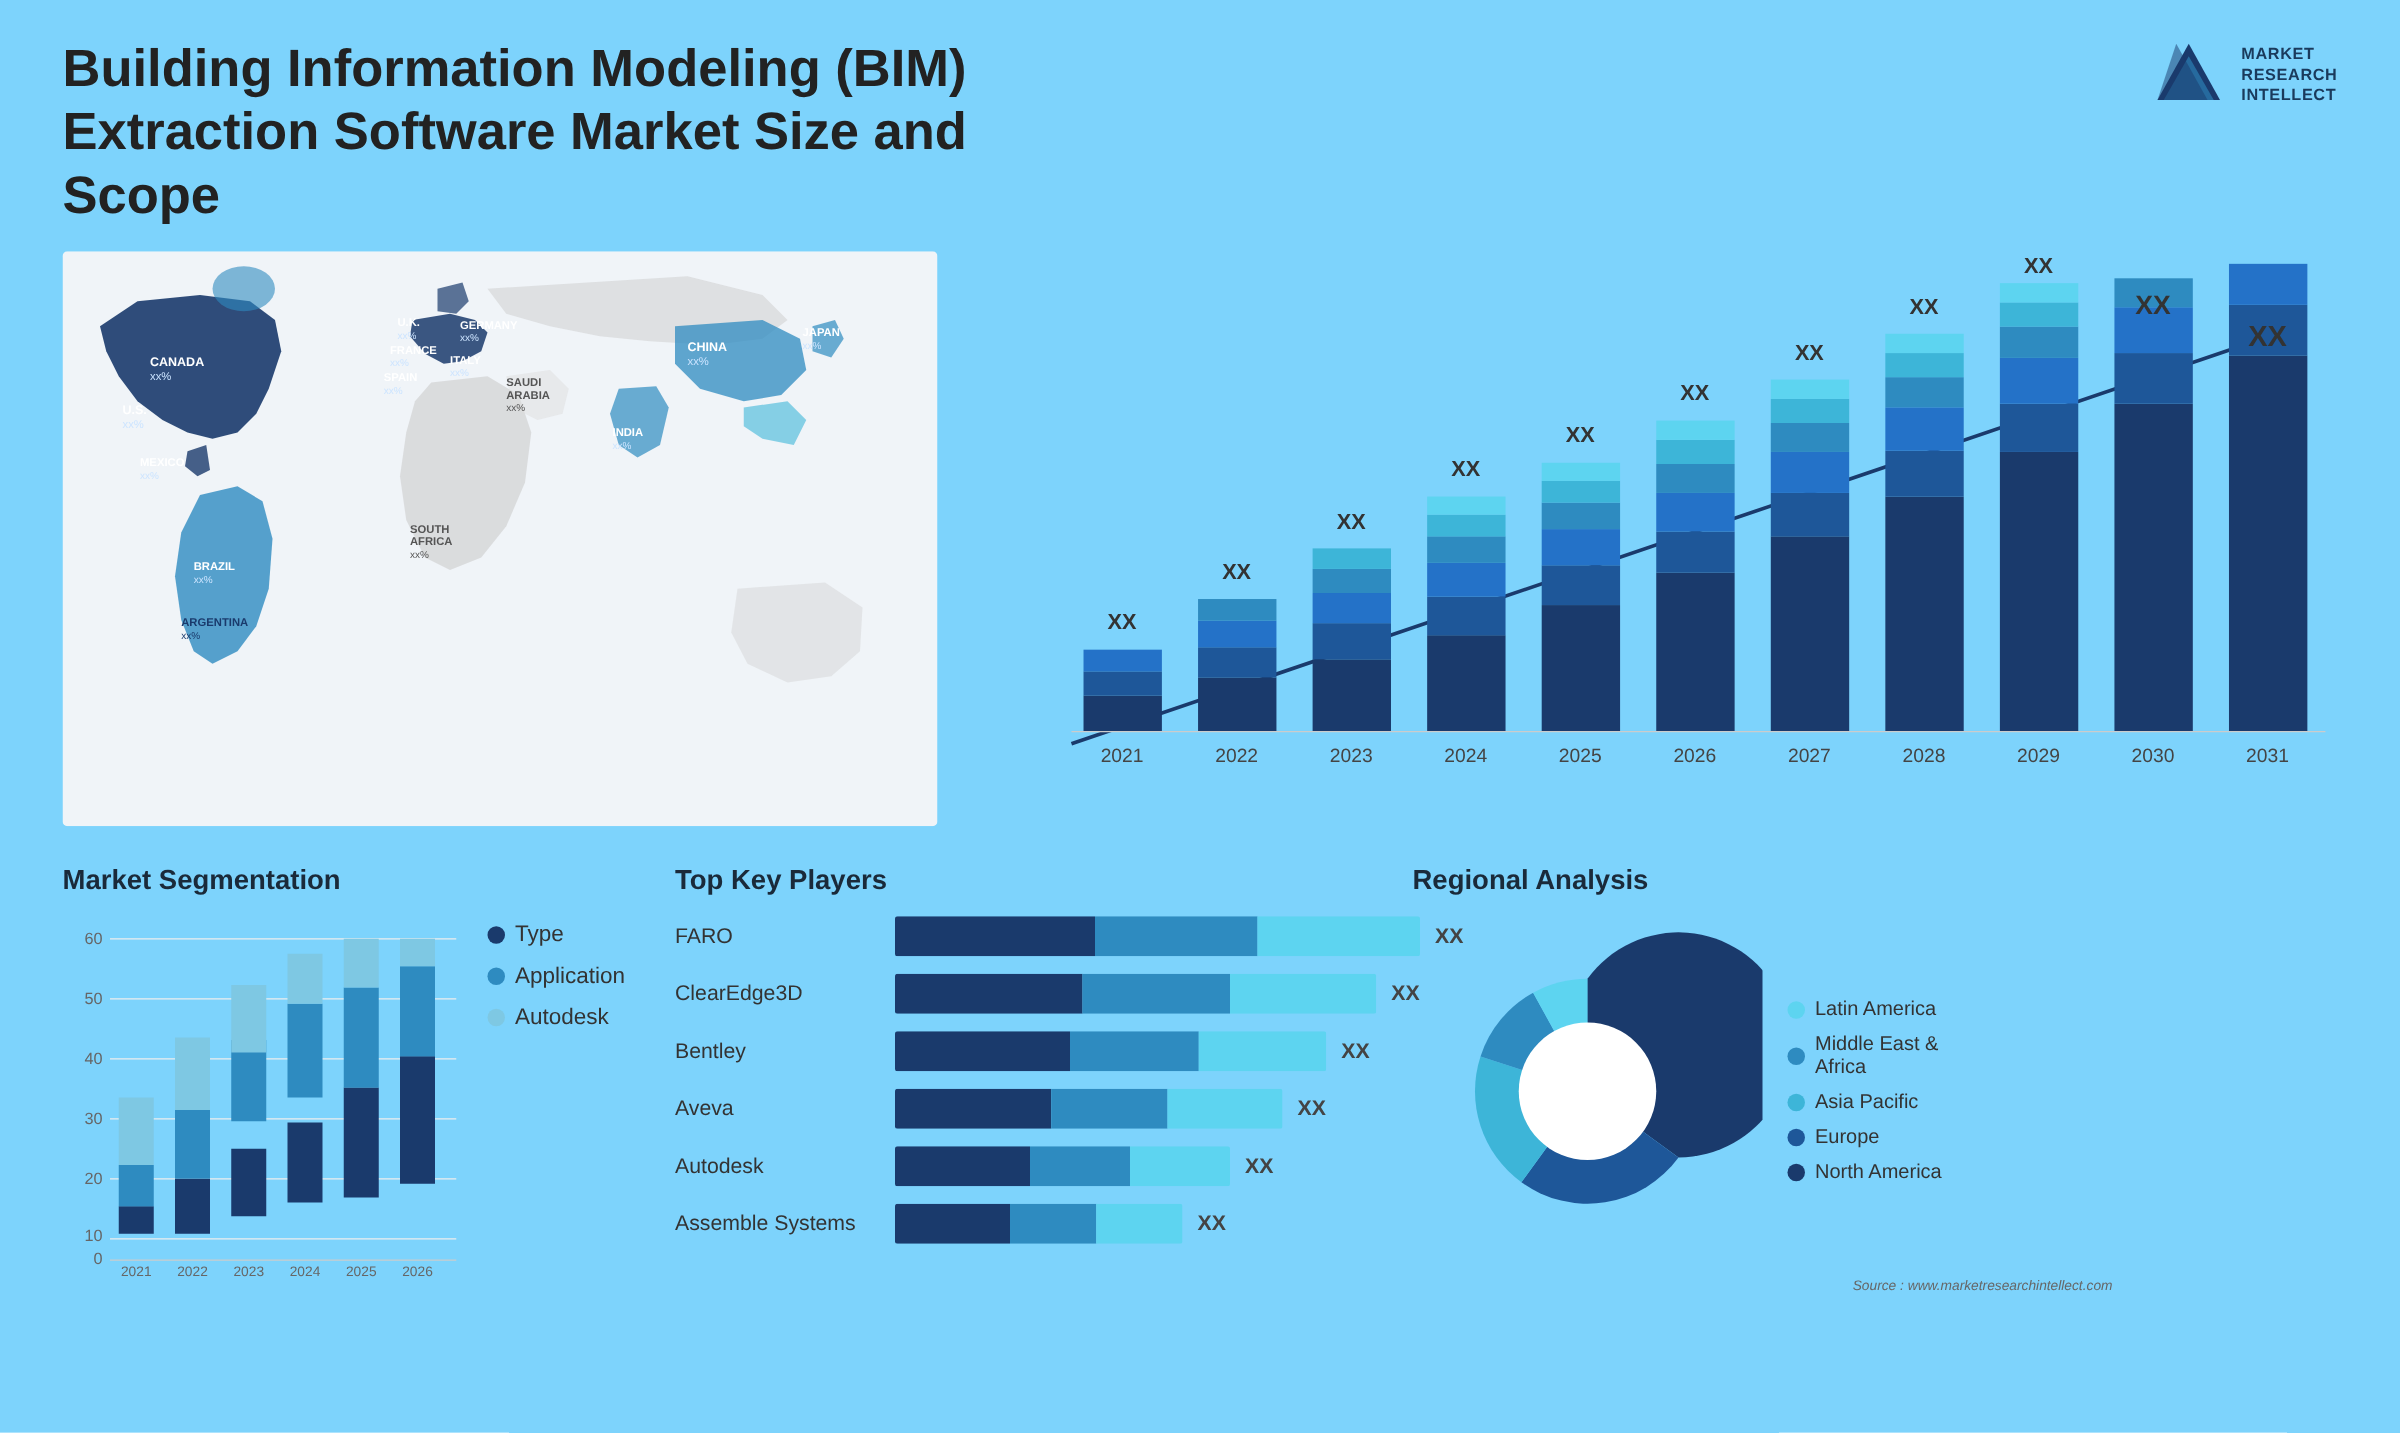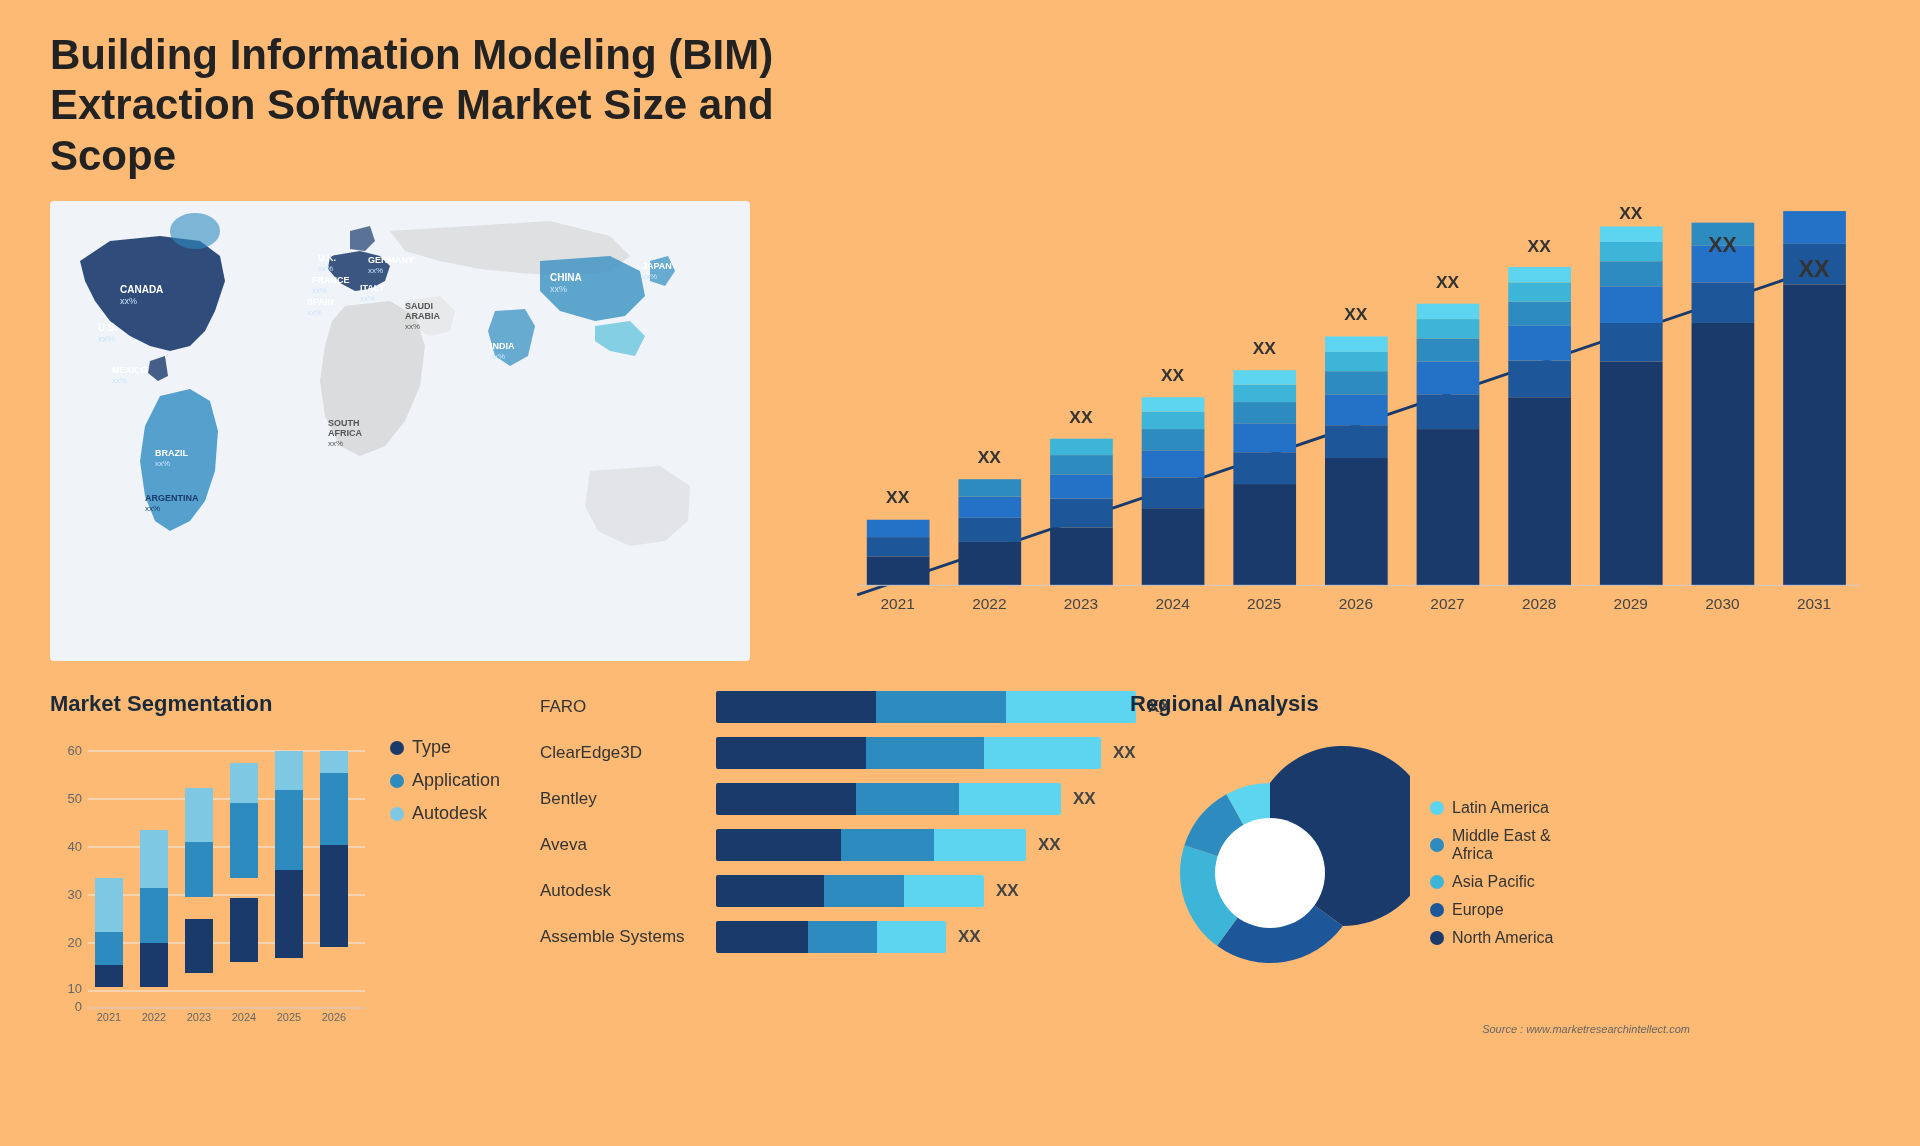--- a/index.html
+++ b/index.html
@@ -7,21 +7,21 @@
       font-family: 'Arial', sans-serif;
       background: #fff;
       width: 1920px;
       min-height: 1146px;
       overflow: hidden;
     }
     .page-container {
       width: 1920px;
       min-height: 1146px;
       padding: 30px 50px 20px 50px;
-      background: #fdba74;
+      background: #7dd3fc;
     }
     
     .header {
       display: flex;
       justify-content: space-between;
       align-items: flex-start;
       margin-bottom: 20px;
     }
     .main-title {
       font-size: 42px;
@@ -158,20 +158,30 @@
       font-style: italic;
     }
   </style>
 </head>
 <body>
 
 <div class="page-container">
 
   <div class="header">
     <h1 class="main-title">Building Information Modeling (BIM) Extraction Software Market Size and Scope</h1>
+    <div class="logo-area">
+      <svg class="logo-icon" viewBox="0 0 60 60">
+        <polygon points="30,5 55,50 5,50" fill="#1a3a6c"></polygon>
+        <polygon points="30,15 50,50 10,50" fill="#2e8bc0" opacity="0.6"></polygon>
+        <polygon points="20,5 45,50 5,50" fill="#1a3a6c" opacity="0.5"></polygon>
+      </svg>
+      <div class="logo-text" style="white-space:pre;">Market
+Research
+Intellect</div>
+    </div>
   </div>
 
   <div style="display:flex; gap:30px; margin-bottom:30px;">
 
     <div style="flex:0 0 700px; position:relative;">
       <svg viewBox="0 0 700 460" width="700" height="460" style="display:block;">
 
         <rect width="700" height="460" fill="#f0f4f8" rx="4"></rect>
 
         <path d="M 30 60 L 60 40 L 110 35 L 150 40 L 170 55 L 175 80 L 165 110 L 155 130 L 140 145 L 120 150 L 100 145 L 80 135 L 60 120 L 45 100 L 35 80 Z" fill="#1a3a6c" opacity="0.9"></path>
@@ -417,20 +427,21 @@
           </div>
           <div class="legend-item">
             <div class="legend-dot" style="background:#7ec8e3;"></div>
             <span>Autodesk</span>
           </div>
         </div>
       </div>
     </div>
 
     <div class="players-container">
+      <div class="section-title">Top Key Players</div>
 
       <div class="player-row">
         <span class="player-name">FARO</span>
         <div class="player-bar-wrap">
           <div class="player-bar" style="width:420px;">
             <div class="player-bar-seg" style="width:160px; background:#1a3a6c;"></div>
             <div class="player-bar-seg" style="width:130px; background:#2e8bc0;"></div>
             <div class="player-bar-seg" style="width:130px; background:#5dd4f0;"></div>
           </div>
           <span class="player-xx">XX</span>

